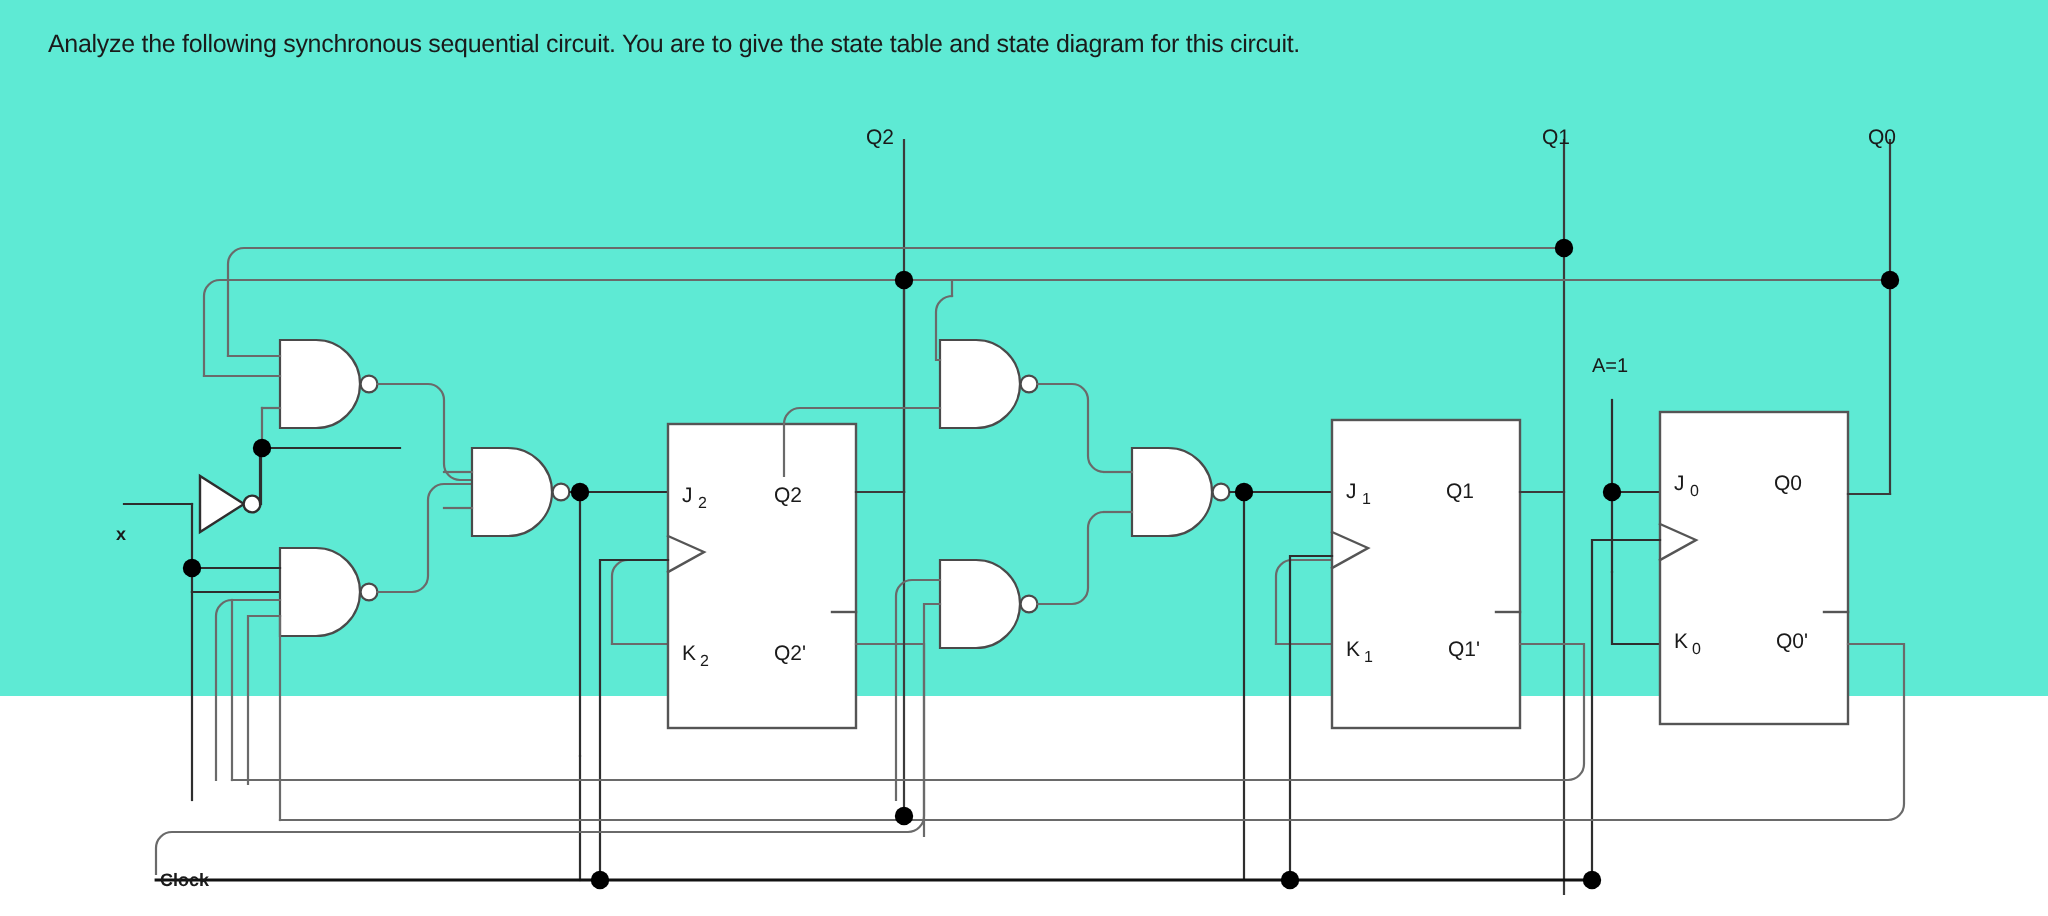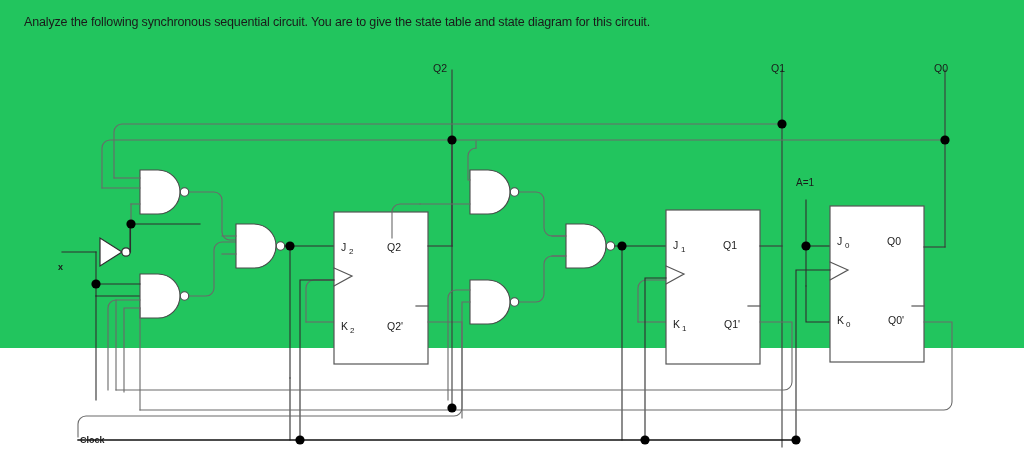--- a/index.html
+++ b/index.html
@@ -12,21 +12,21 @@
     width: 1024px;
     height: 458px;
     overflow: hidden;
     font-family: "Liberation Sans", sans-serif;
     color: #000000;
   }
   #page {
     position: relative;
     width: 1024px;
     height: 348px;
-    background: #22c55e;
+    background: #5eead4;
   }
   #prompt-text {
     position: absolute;
     left: 24px;
     top: 14px;
     width: 960px;
     font-size: 12.5px;
     line-height: 16px;
     color: #1a1a1a;
     letter-spacing: -0.15px;

